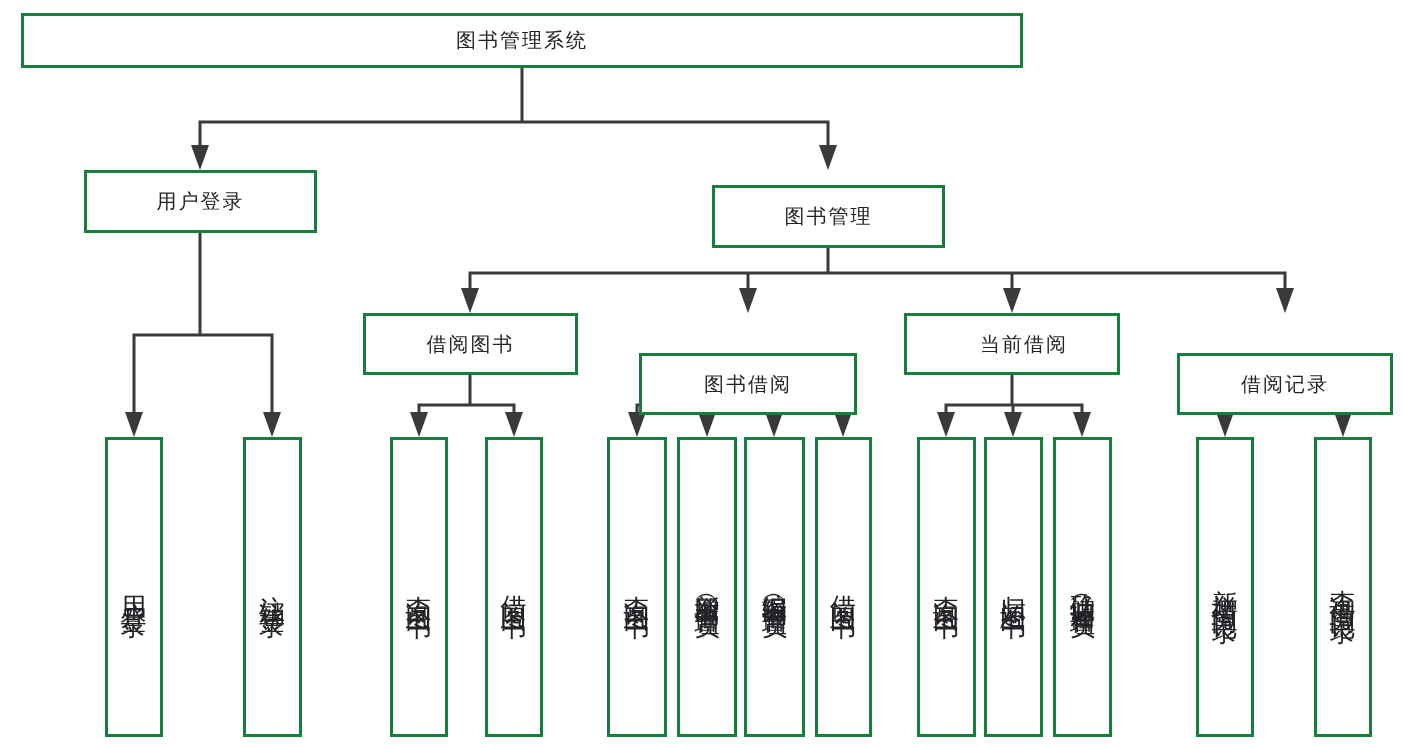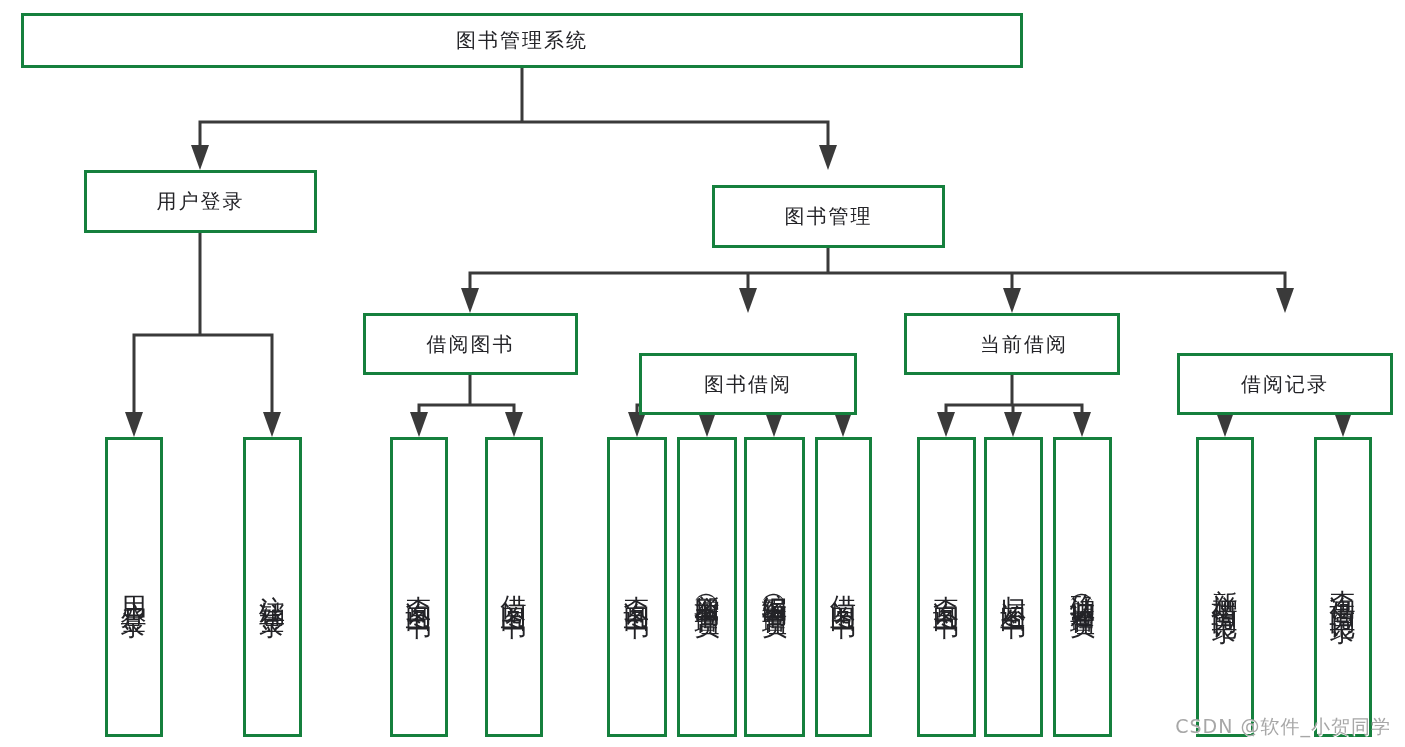--- a/index.html
+++ b/index.html
@@ -161,15 +161,14 @@
   <div class="node leaf long" id="l-bb-edit">编辑图书（管理员）</div>
   <div class="node leaf" id="l-bb-borrow">借阅图书</div>
 
   <div class="node leaf" id="l-cb-query">查询图书</div>
   <div class="node leaf" id="l-cb-return">归还图书</div>
   <div class="node leaf long" id="l-cb-confirm">确认归还（管理员）</div>
 
   <div class="node leaf" id="l-br-add">新增借阅记录</div>
   <div class="node leaf" id="l-br-query">查询借阅记录</div>
 
-  <div class="watermark">CSDN @软件_小贺同学</div>
 
 </div>
 
 </body></html>

